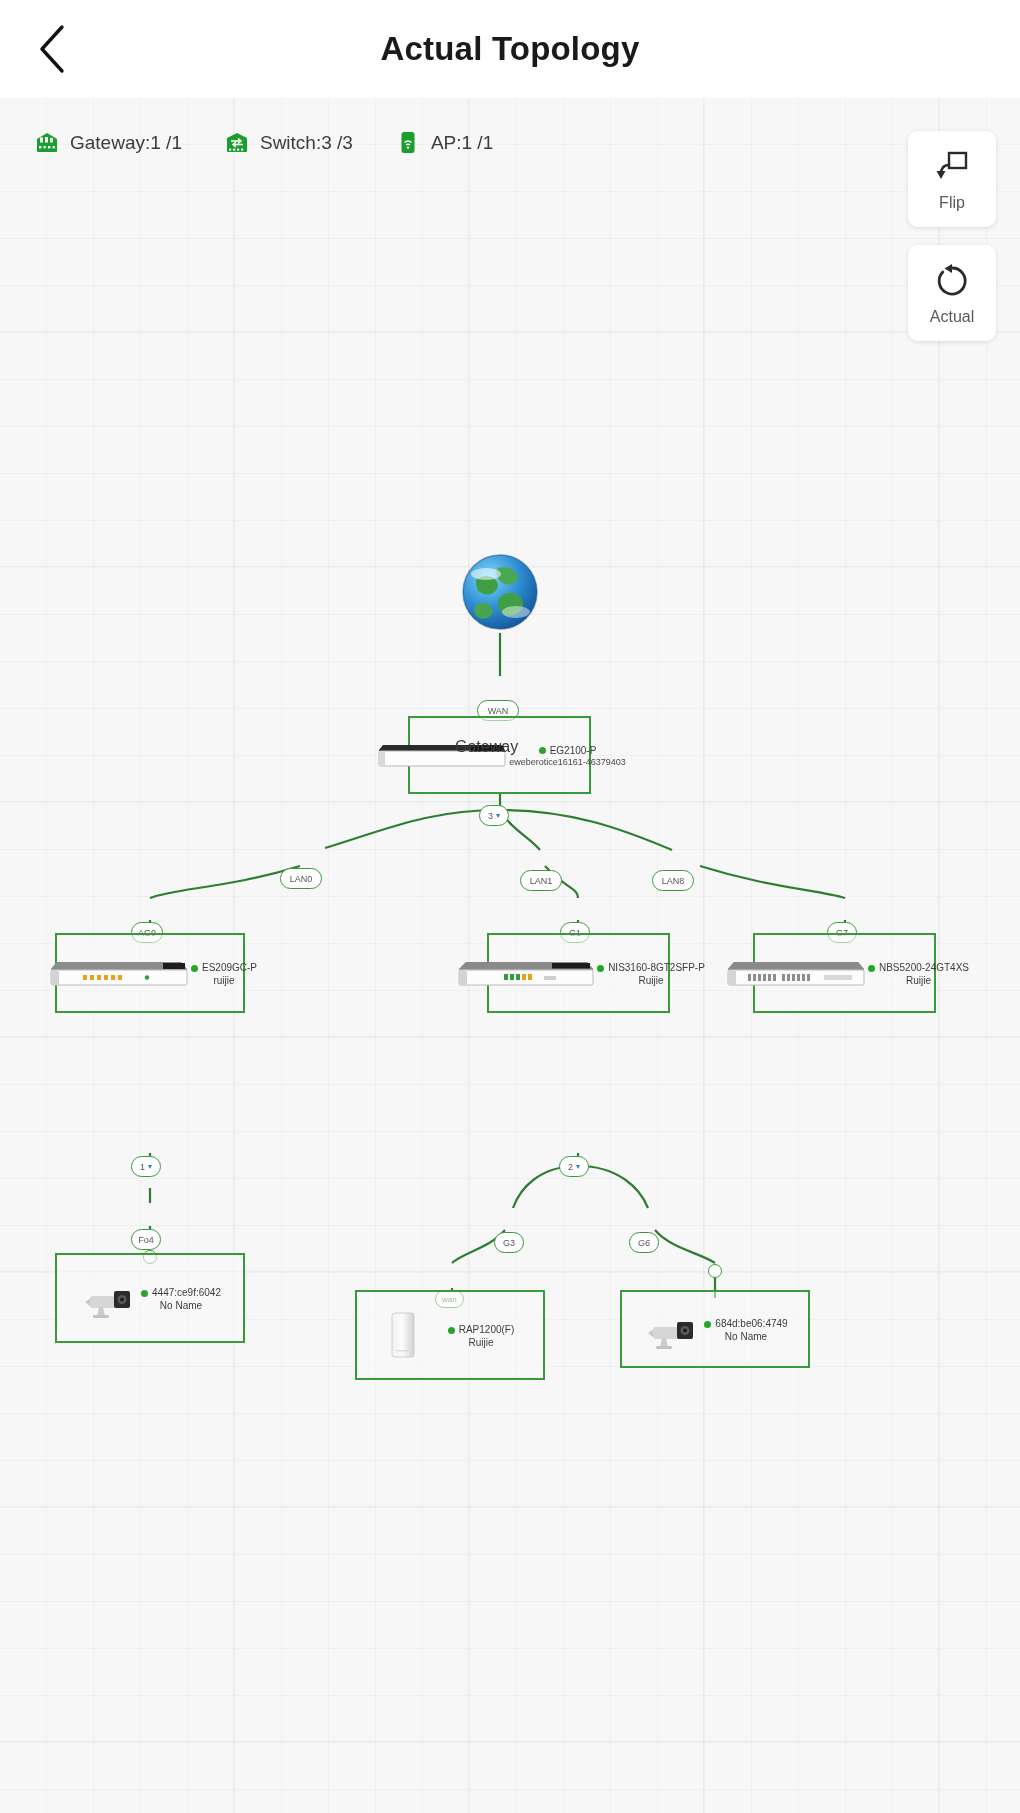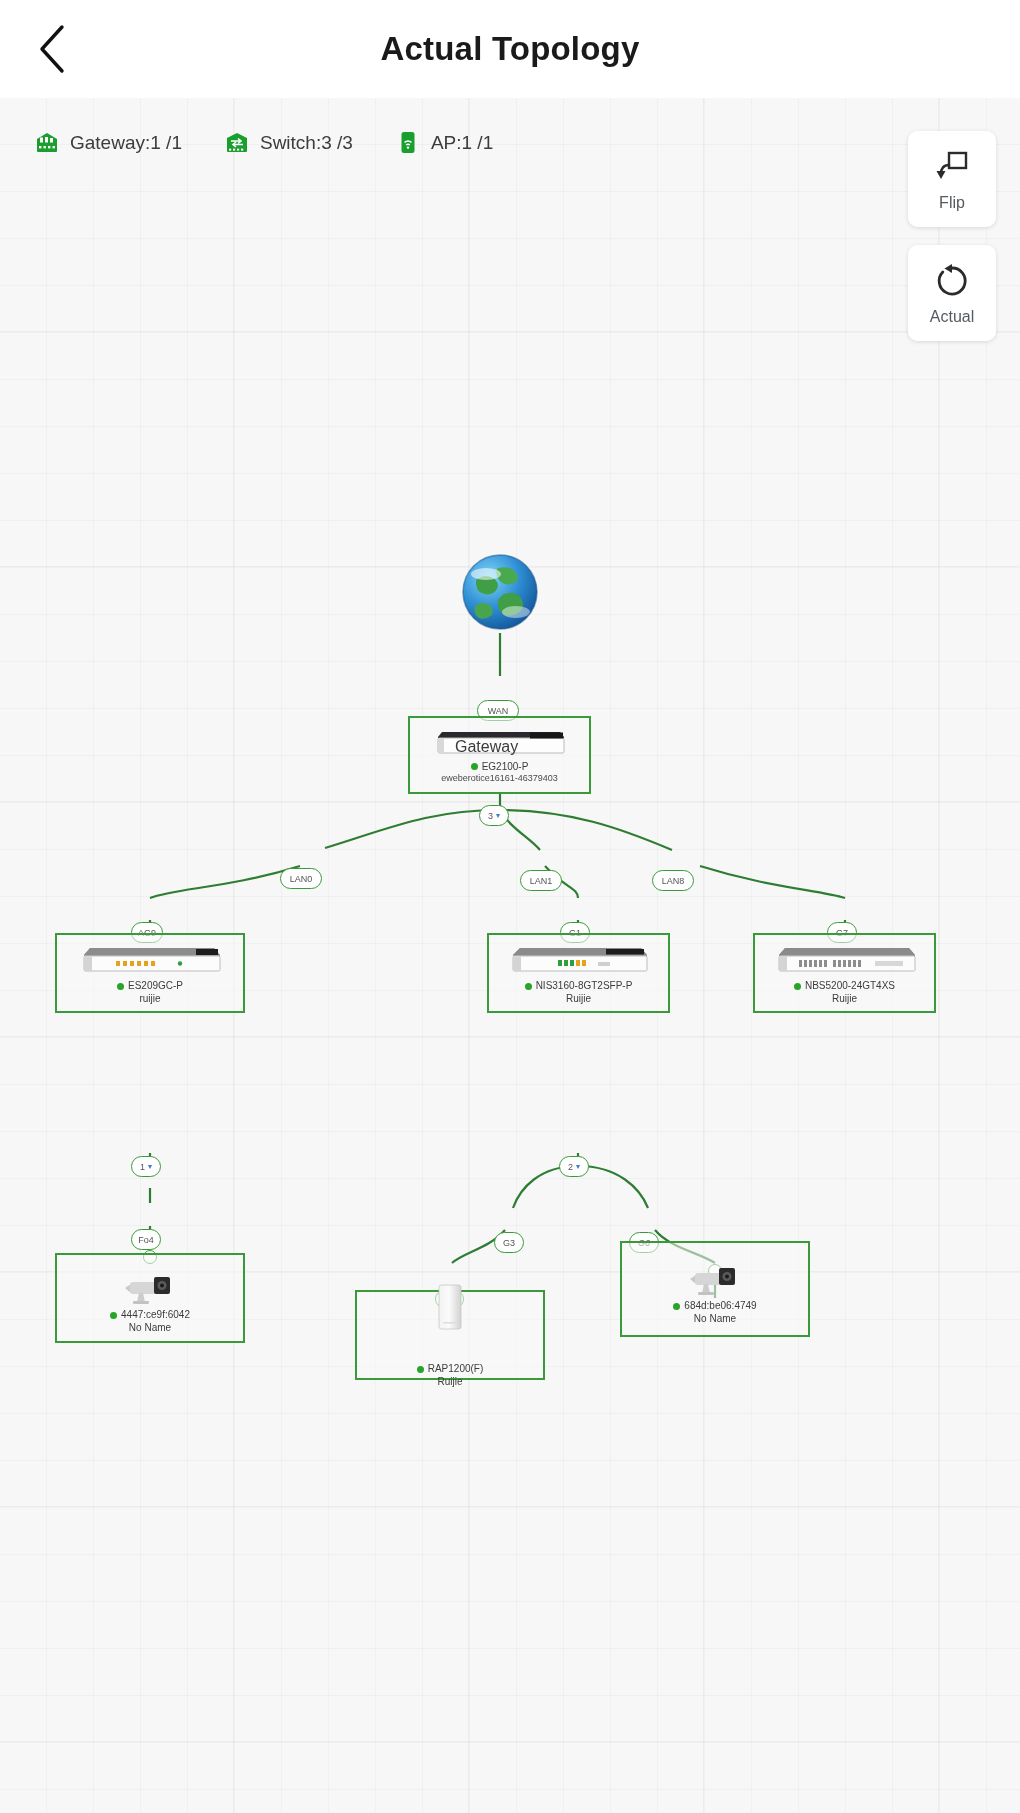--- a/index.html
+++ b/index.html
@@ -89,21 +89,21 @@
   }
 
   
   .edges { position: absolute; left: 0; top: 0; width: 1020px; height: 1715px; }
 
   
   .node {
     position: absolute;
     border: 2px solid #3a9a3a;
     background: rgba(250,250,250,.55);
-    display: flex; flex-direction: column;
+    display: flex; 
     align-items: center; justify-content: center;
     cursor: pointer;
   }
   .dev-img { display: block; }
   .node-meta { text-align: center; margin-top: 3px; line-height: 1.25; }
   .node-model {
     font-size: 10px; color: #3b3b3b; white-space: nowrap;
     display: flex; align-items: center; justify-content: center;
   }
   .status-dot {
@@ -493,21 +493,21 @@
       </span>
       <div class="node-meta">
         <div class="node-model">
           <span class="status-dot"></span>
           <span>RAP1200(F)</span>
         </div>
         <div class="node-name">Ruijie</div>
       </div>
     </div>
 
-    <div class="node" style="left:620px; top:1143px; width:190px; height:96px;">
+    <div class="node" style="left:620px; top:1192px; width:190px; height:78px;">
       <span>
         <svg class="dev-img" width="62" height="44" viewBox="0 0 62 44">
           <path d="M6 26 L12 22 L12 31 Z" fill="#c9c9c9"></path>
           <rect x="11" y="20" width="26" height="12" rx="3" fill="#d6d6d6"></rect>
           <rect x="35" y="15" width="16" height="17" rx="2" fill="#2b2b2b"></rect>
           <circle cx="43" cy="23.5" r="4.5" fill="#5a5a5a"></circle>
           <circle cx="43" cy="23.5" r="2" fill="#1a1a1a"></circle>
           <path d="M20 31 L18 40 L26 40 L24 31 Z" fill="#cccccc"></path>
           <rect x="14" y="39" width="16" height="3" rx="1.2" fill="#c2c2c2"></rect>
         </svg>

